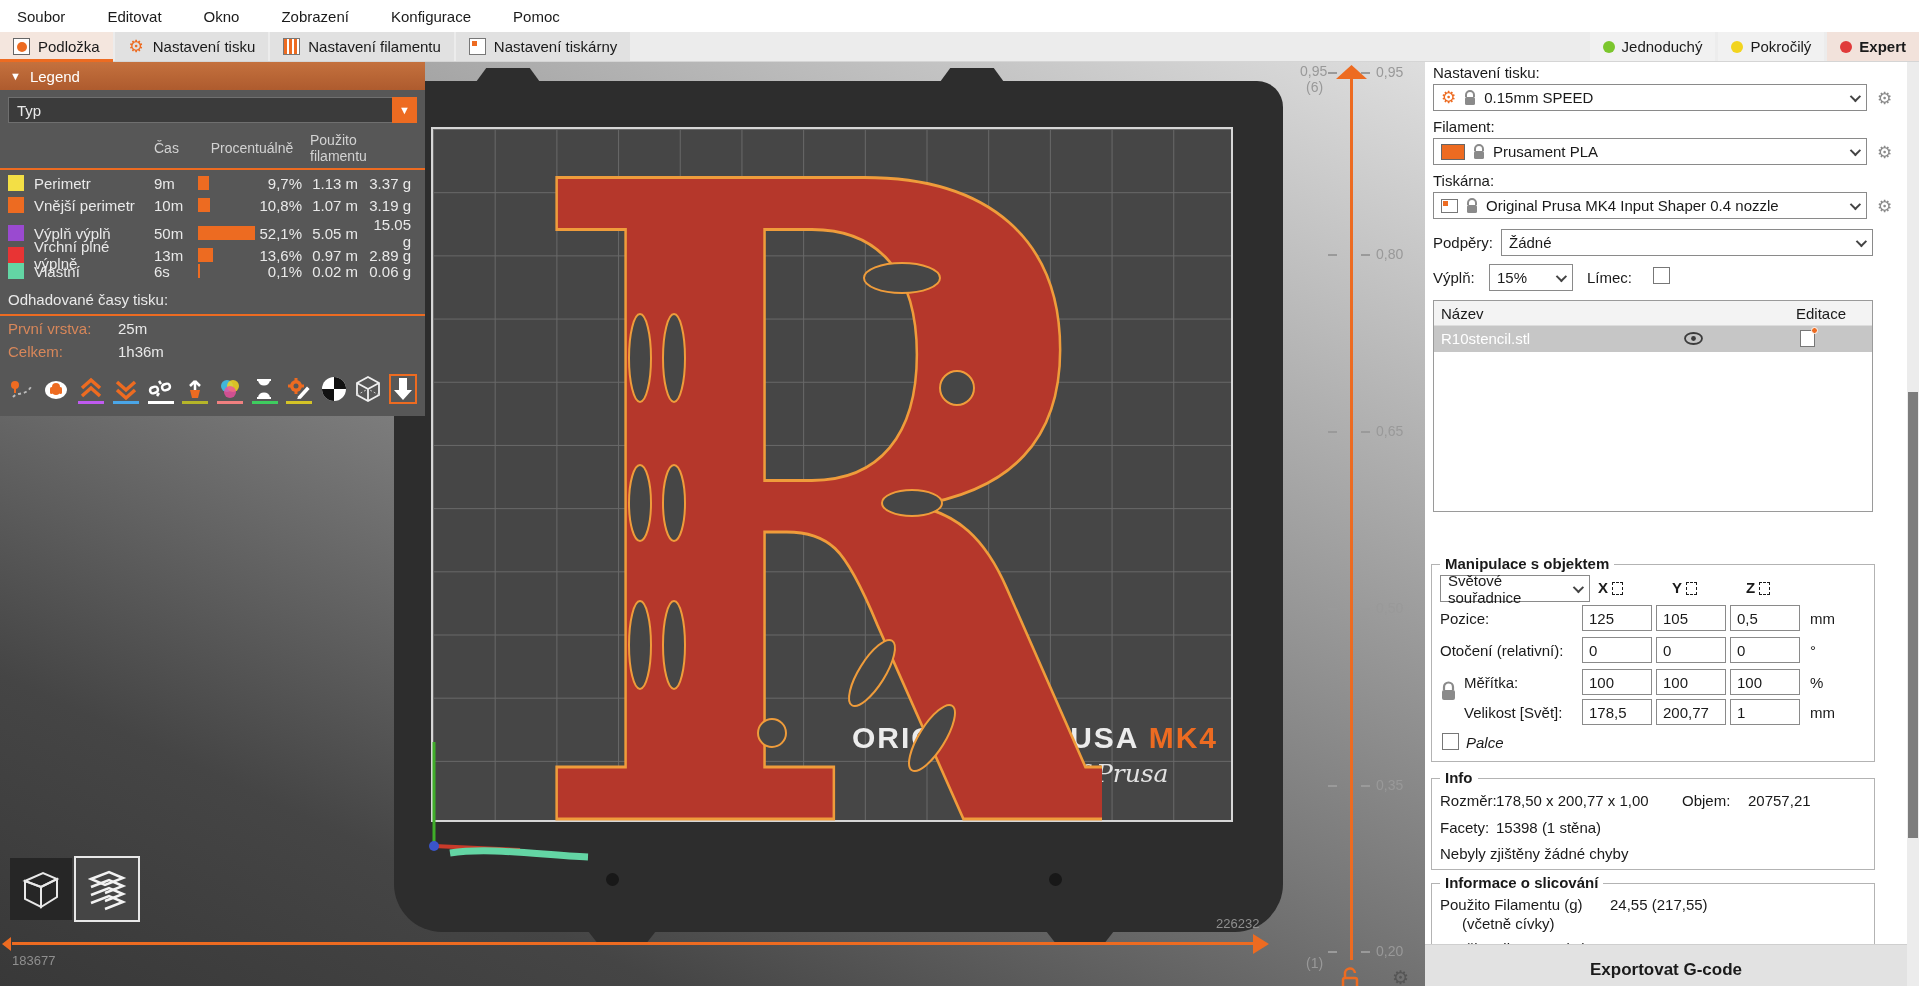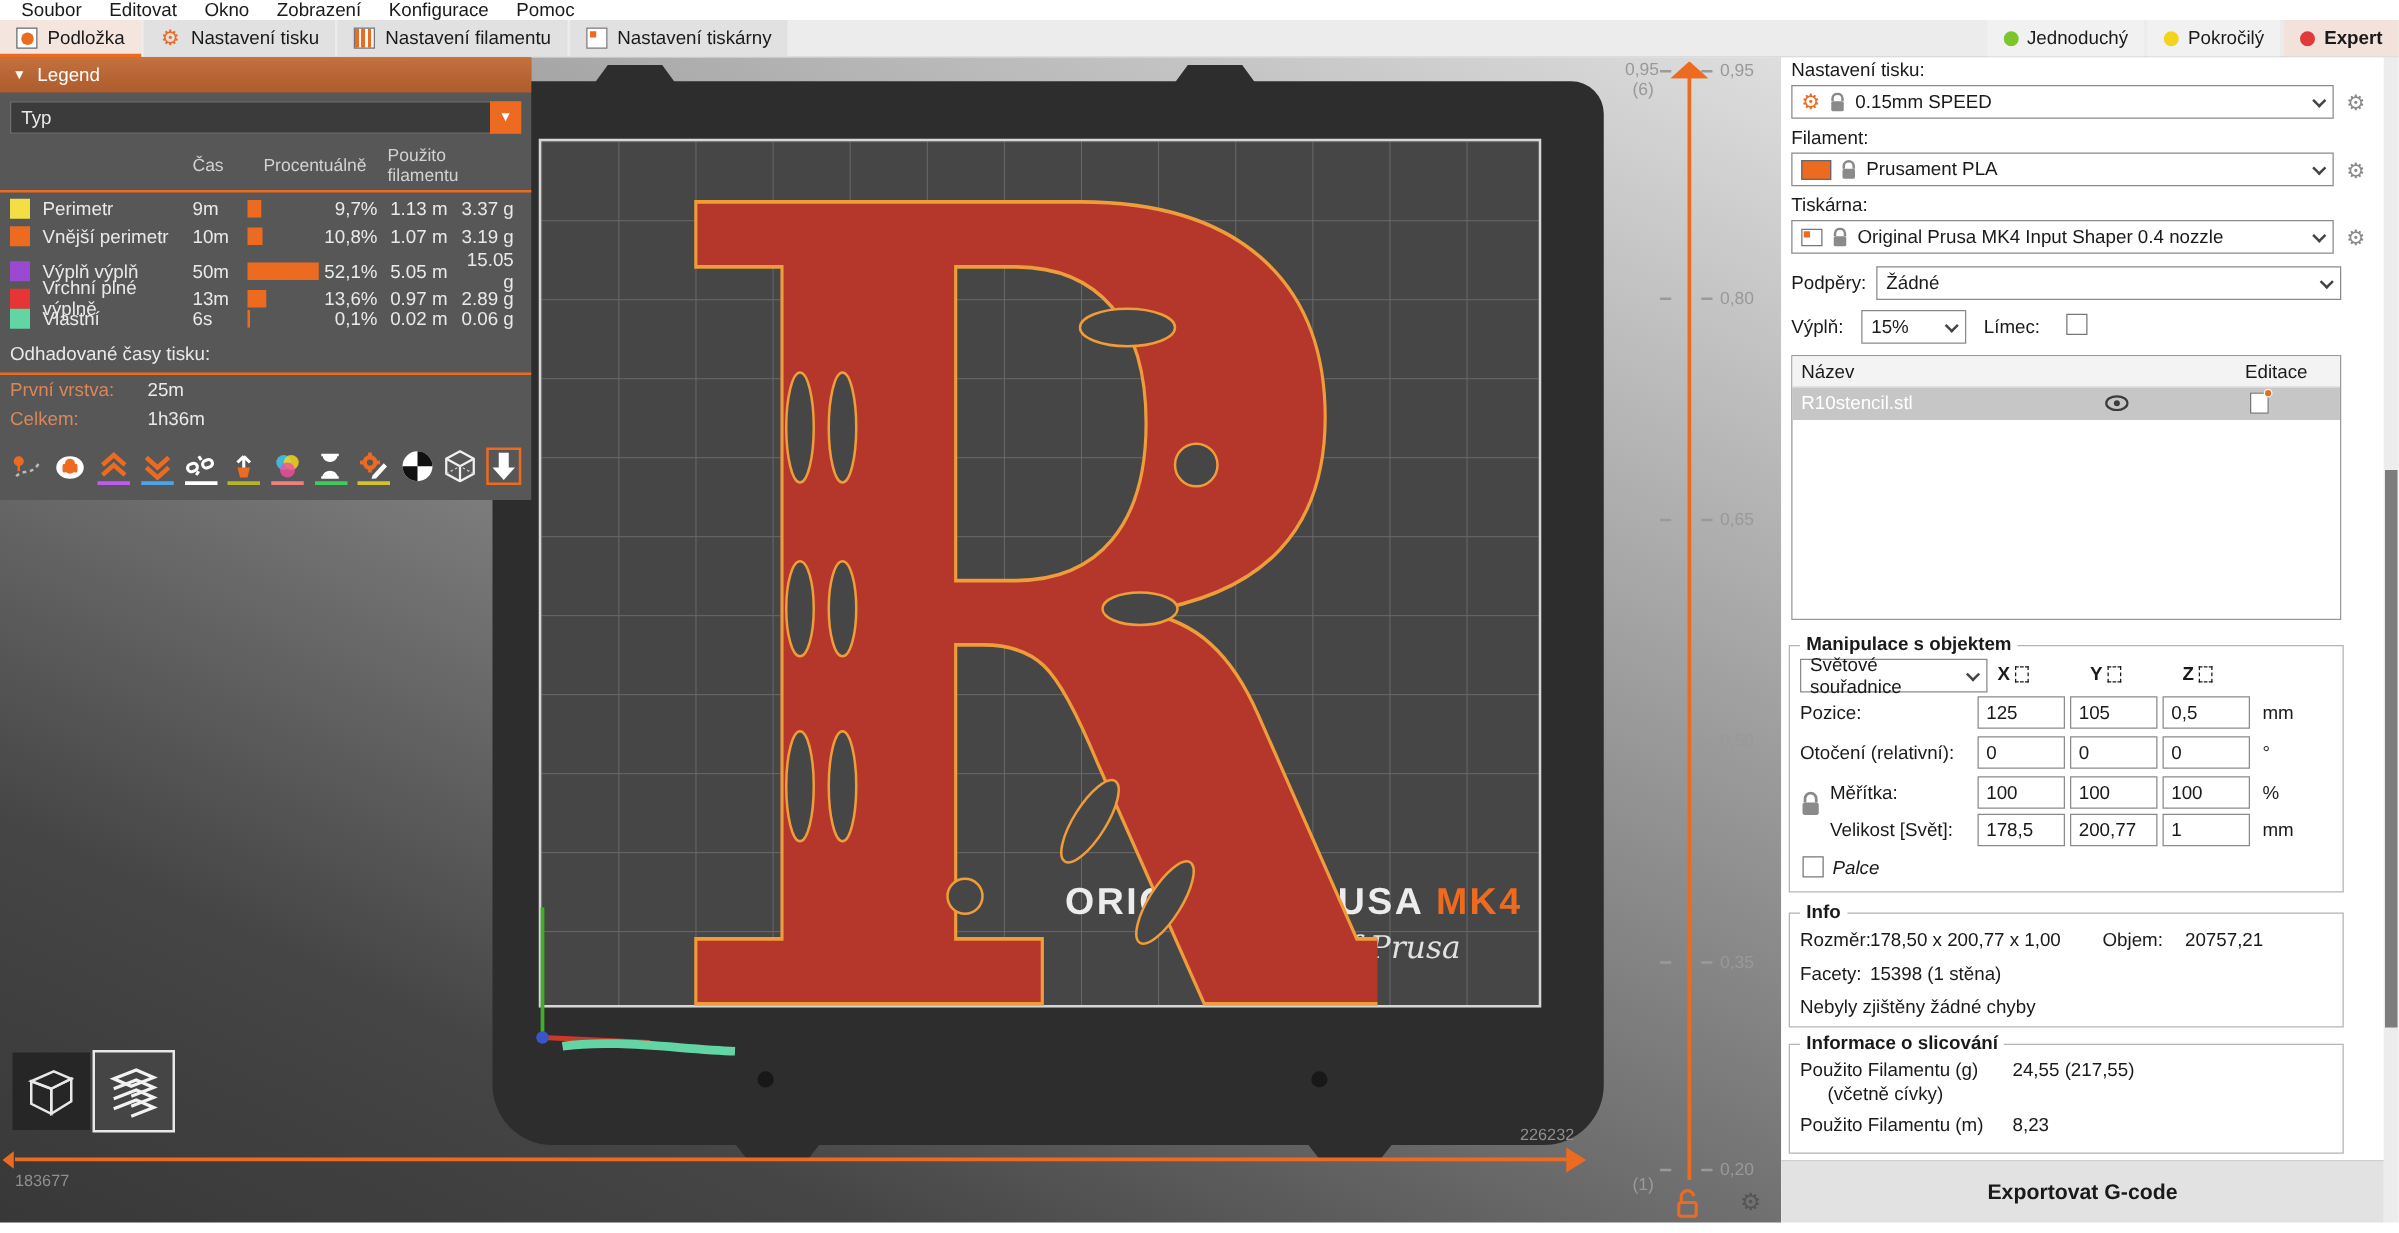--- a/index.html
+++ b/index.html
@@ -1,20 +1,20 @@
 <!DOCTYPE html>
 <html><head>
 <meta charset="utf-8">
 <style>
   *{box-sizing:border-box;margin:0;padding:0;}
   html,body{width:1919px;height:986px;overflow:hidden;}
   body{font-family:"Liberation Sans",sans-serif;background:#fff;color:#1a1a1a;}
 
   
-  .menubar{height:16px;display:flex;align-items:center;background:#ffffff;font-size:15px;padding-left:6px;}
+  .menubar{height:32px;display:flex;align-items:center;background:#ffffff;font-size:15px;padding-left:6px;gap:20px;}
   .menubar span{padding:1px 11px;cursor:default;}
 
   
   .tabbar{height:30px;background:#ececec;display:flex;align-items:stretch;border-bottom:1px solid #d5d5d5;}
   .tab{display:flex;align-items:center;gap:8px;padding:0 13px;background:#e1e1e1;border-right:2px solid #ececec;font-size:15px;position:relative;cursor:default;}
   .tab.active{background:#f4e6de;}
   .tab.active::after{content:"";position:absolute;left:0;right:0;bottom:-1px;height:3px;background:#ED6B21;}
   .ticon{width:17px;height:17px;display:inline-flex;align-items:center;justify-content:center;}
   .ticon-plater{border:1.5px solid #666;background:#fff;}
   .ticon-plater i{width:10px;height:10px;border-radius:50%;background:#ED6B21;}
@@ -111,21 +111,21 @@
   .objlist{position:absolute;left:8px;top:238px;width:440px;height:212px;border:1px solid #9a9a9a;background:#fff;}
   .objlist .hdr{height:25px;background:#f3f3f3;border-bottom:1px solid #ddd;position:relative;font-size:15px;}
   .objlist .hdr .h1{position:absolute;left:7px;top:4px;}
   .objlist .hdr .h2{position:absolute;left:362px;top:4px;}
   .objlist .row{height:26px;background:#c6c6c6;color:#fff;position:relative;}
   .objlist .row .nm{position:absolute;left:7px;top:4px;}
   .objlist .row .eye{position:absolute;left:250px;top:6px;}
   .objlist .row .edit{position:absolute;left:366px;top:4px;width:15px;height:17px;border:1.5px solid #777;background:#fff;}
   .objlist .row .edit i{position:absolute;right:-4px;top:-4px;width:7px;height:7px;border-radius:50%;background:#ED6B21;border:1px solid #fff;}
 
-  .groupbox{position:absolute;left:6px;width:444px;border:1px solid #b3b3b3;background:#fff;}
+  .groupbox{position:absolute;left:6px;width:444px;border:1px solid #b3b3b3;background:#fff;margin-top:32px;}
   .gb-title{position:absolute;top:-10px;left:8px;background:#fff;padding:0 5px;font-weight:bold;}
   .gb-abs{position:absolute;}
   .axis-head{position:absolute;font-weight:bold;}
   .axis-box{display:inline-block;width:11px;height:13px;border:1.5px dashed #1a1a1a;margin-left:4px;vertical-align:-2px;}
   .ninput{position:absolute;width:70px;height:26px;border:1px solid #8a8a8a;padding:0 6px;font-size:15px;font-family:"Liberation Sans",sans-serif;color:#1a1a1a;}
   .unit{position:absolute;left:378px;}
 
   .export-btn{position:absolute;left:0;top:882px;width:482px;height:50px;background:#e2e2e2;border-top:1px solid #cfcfcf;display:flex;align-items:center;justify-content:center;font-weight:bold;font-size:17px;cursor:default;}
 
   .scrollbar{position:absolute;left:1907px;top:0;width:12px;height:932px;background:#ececec;}

